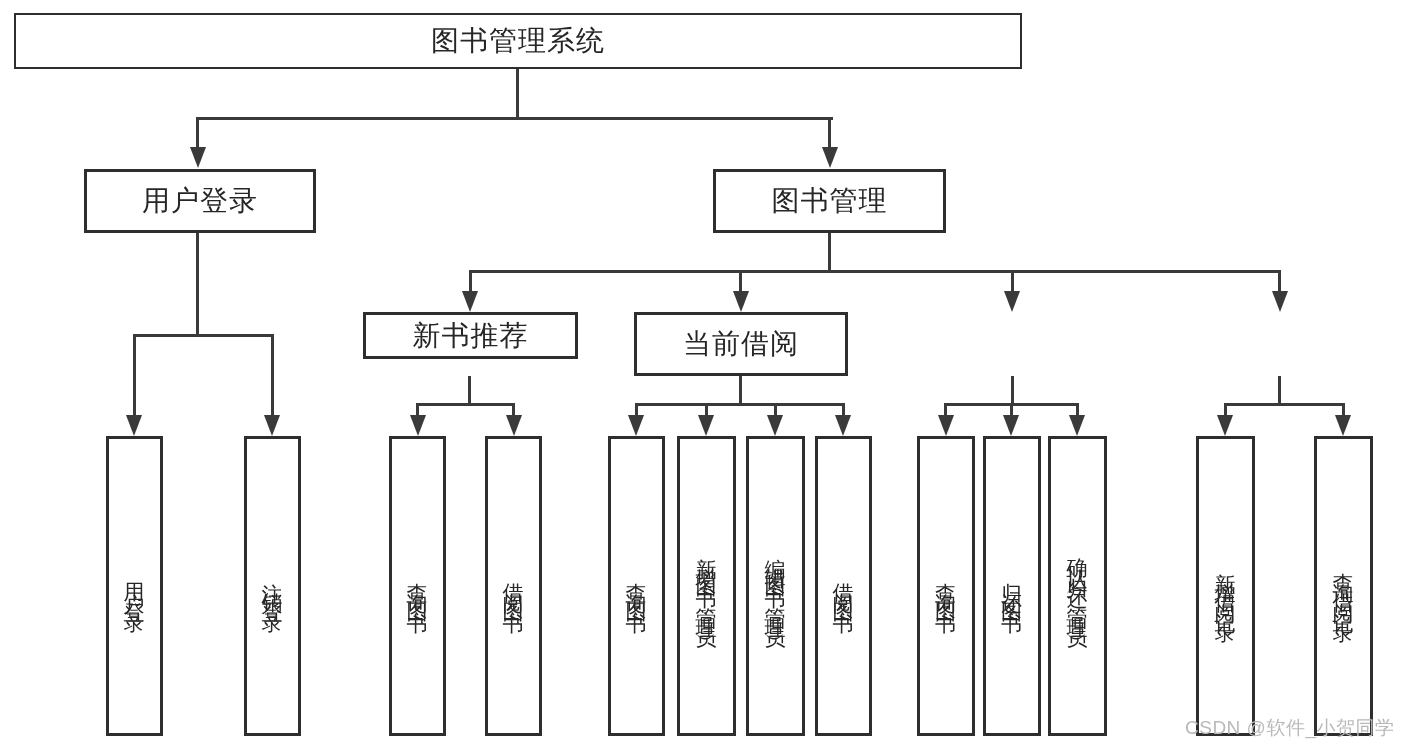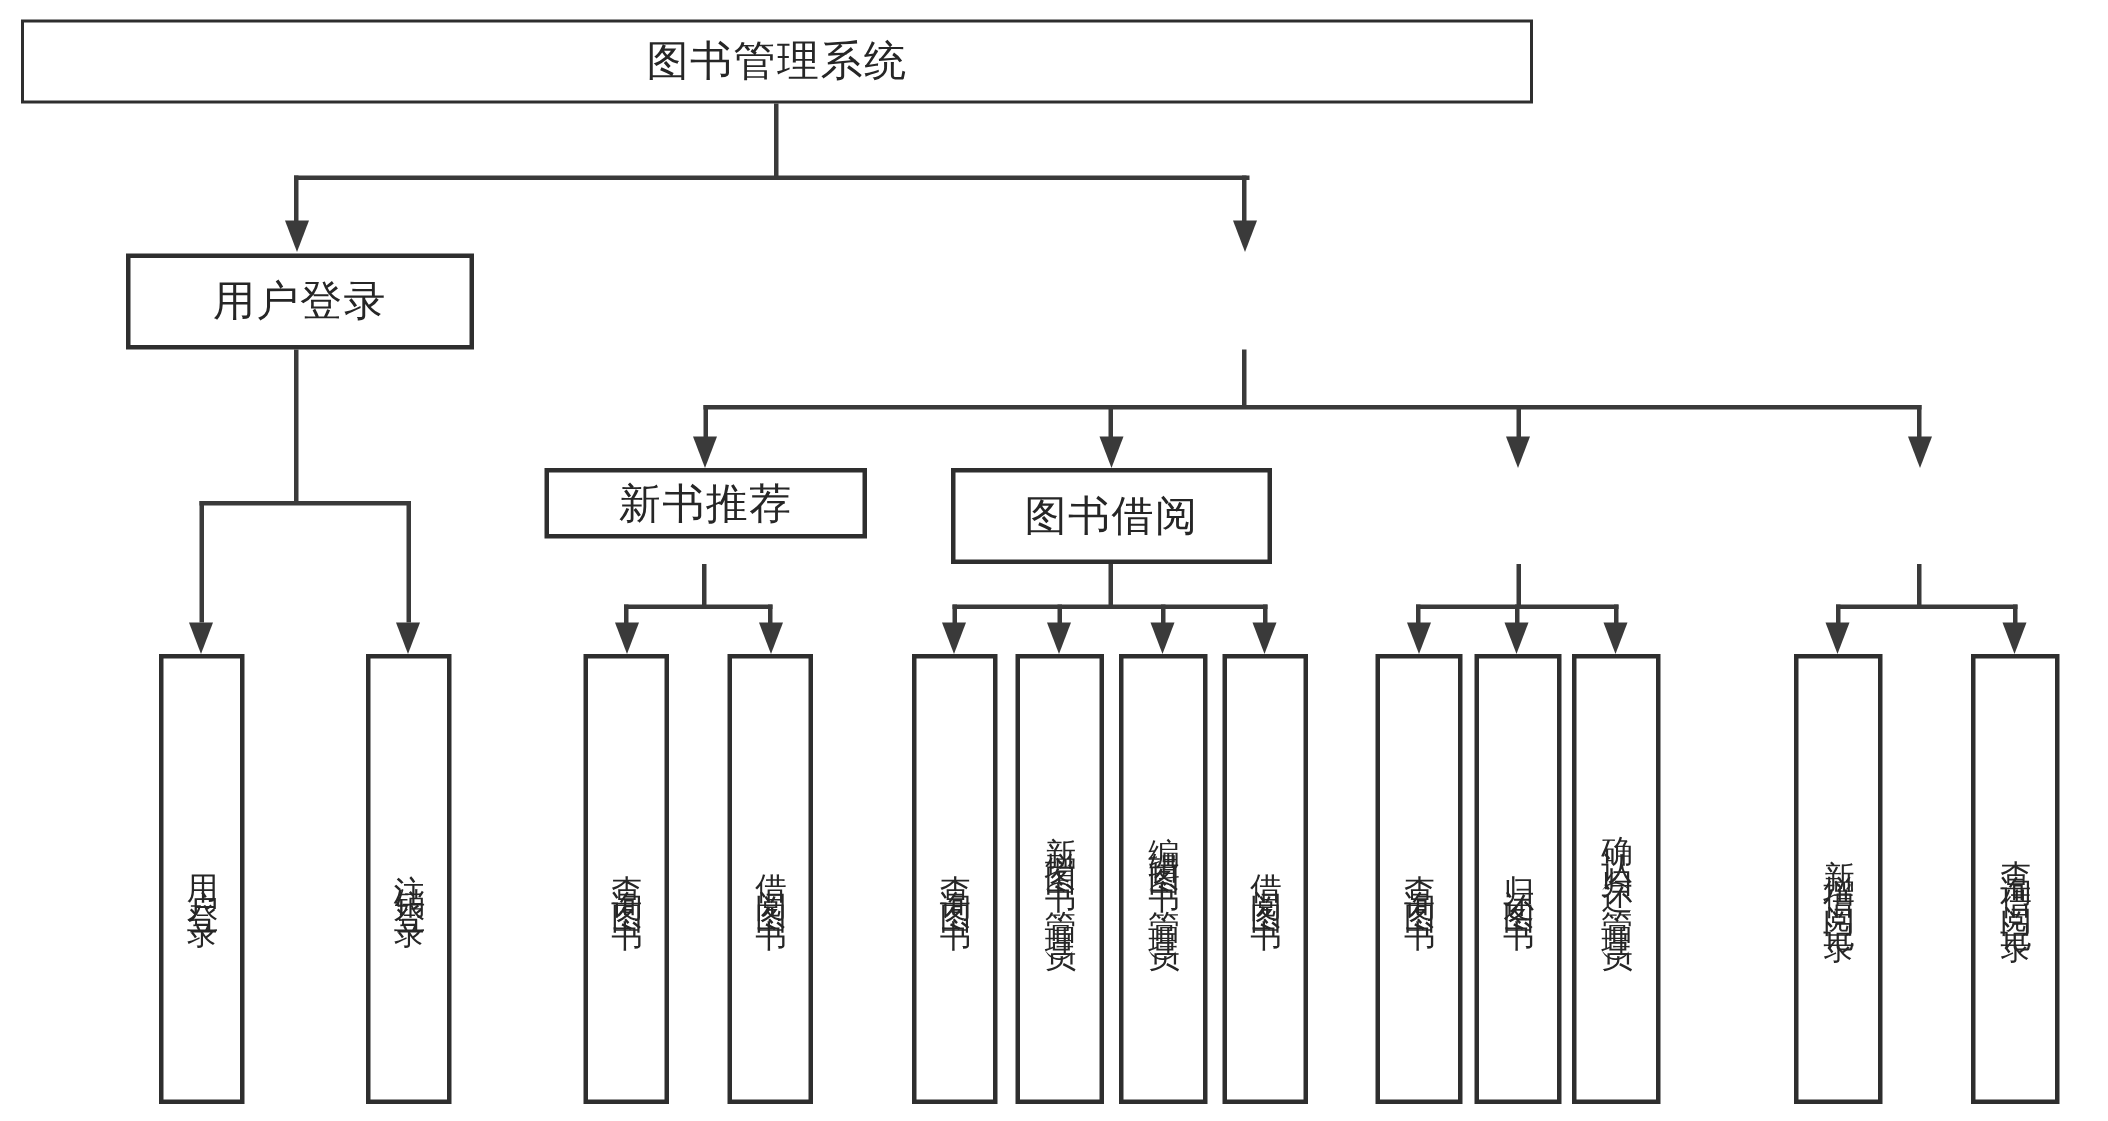--- a/index.html
+++ b/index.html
@@ -44,20 +44,23 @@
   <div class="line v" style="left:516px;top:69px;height:50px"></div>
   <div class="line h" style="left:196px;top:117px;width:637px"></div>
   <div class="line v" style="left:196px;top:117px;height:33px"></div>
   <div class="line v" style="left:828px;top:117px;height:33px"></div>
   <div class="arrow" style="left:190px;top:147px"></div>
   <div class="arrow" style="left:822px;top:147px"></div>
 
   <div class="box" style="left:84px;top:169px;width:232px;height:64px">
     <span class="hlabel">用户登录</span>
   </div>
+  <div class="box" style="left:713px;top:169px;width:233px;height:64px">
+    <span class="hlabel">图书管理</span>
+  </div>
 
   <div class="line v" style="left:196px;top:233px;height:103px"></div>
   <div class="line h" style="left:133px;top:334px;width:141px"></div>
   <div class="line v" style="left:133px;top:334px;height:81px"></div>
   <div class="line v" style="left:271px;top:334px;height:81px"></div>
   <div class="arrow" style="left:126px;top:415px"></div>
   <div class="arrow" style="left:264px;top:415px"></div>
 
   <div class="line v" style="left:828px;top:233px;height:39px"></div>
   <div class="line h" style="left:469px;top:270px;width:812px"></div>
@@ -67,21 +70,21 @@
   <div class="line v" style="left:1278px;top:270px;height:23px"></div>
   <div class="arrow" style="left:462px;top:291px"></div>
   <div class="arrow" style="left:733px;top:291px"></div>
   <div class="arrow" style="left:1004px;top:291px"></div>
   <div class="arrow" style="left:1272px;top:291px"></div>
 
   <div class="box" style="left:363px;top:312px;width:215px;height:47px">
     <span class="hlabel">新书推荐</span>
   </div>
   <div class="box" style="left:634px;top:312px;width:214px;height:64px">
-    <span class="hlabel">图书借阅</span>
+    <span class="hlabel">当前借阅</span>
   </div>
 
   <div class="line v" style="left:468px;top:376px;height:29px"></div>
   <div class="line h" style="left:416px;top:403px;width:99px"></div>
   <div class="line v" style="left:416px;top:403px;height:14px"></div>
   <div class="line v" style="left:512px;top:403px;height:14px"></div>
   <div class="arrow" style="left:410px;top:415px"></div>
   <div class="arrow" style="left:506px;top:415px"></div>
 
   <div class="line v" style="left:739px;top:376px;height:29px"></div>
@@ -148,14 +151,15 @@
     <span class="vlabel">确认归还（管理员）</span>
   </div>
 
   <div class="box leaf" style="left:1196px;top:436px;width:59px;height:300px">
     <span class="vlabel">新增借阅记录</span>
   </div>
   <div class="box leaf" style="left:1314px;top:436px;width:59px;height:300px">
     <span class="vlabel">查询借阅记录</span>
   </div>
 
+  <div class="watermark">CSDN @软件_小贺同学</div>
 
 </div>
 
 </body></html>

